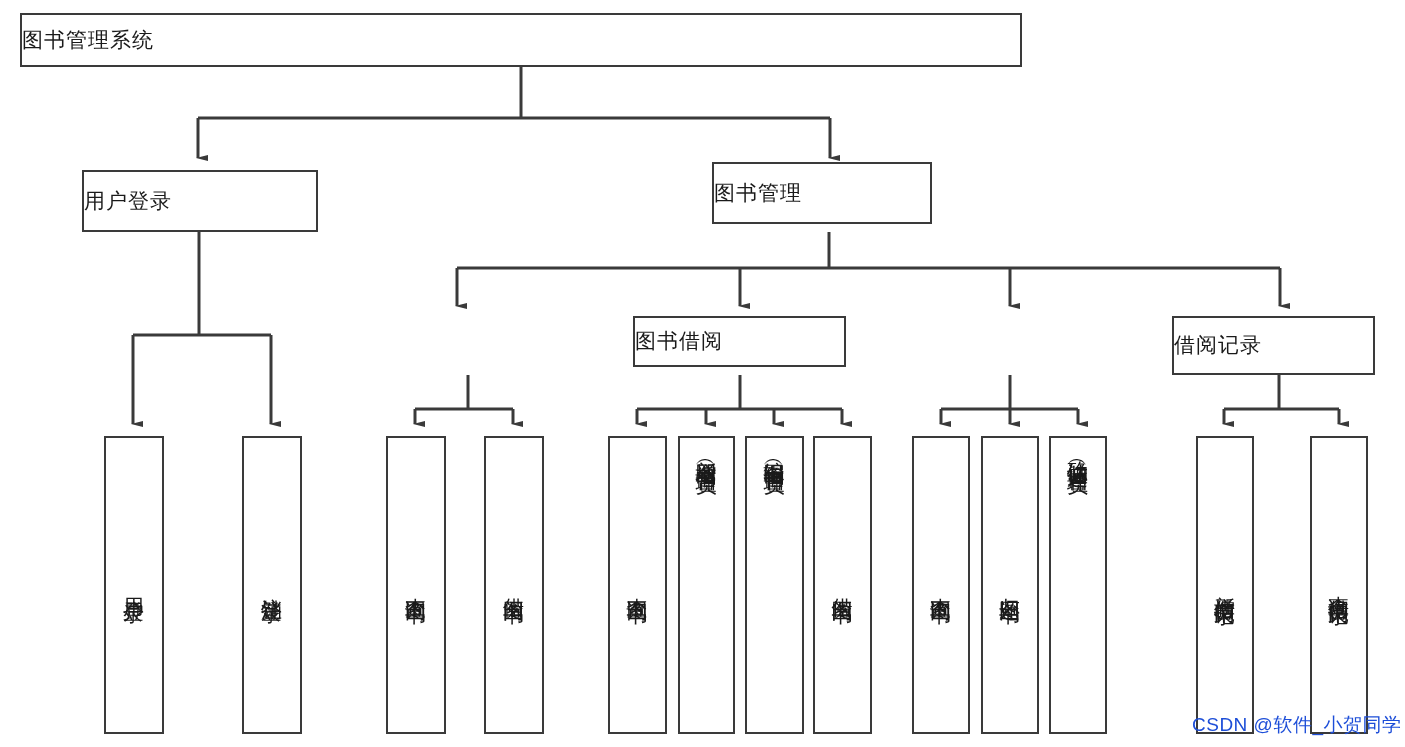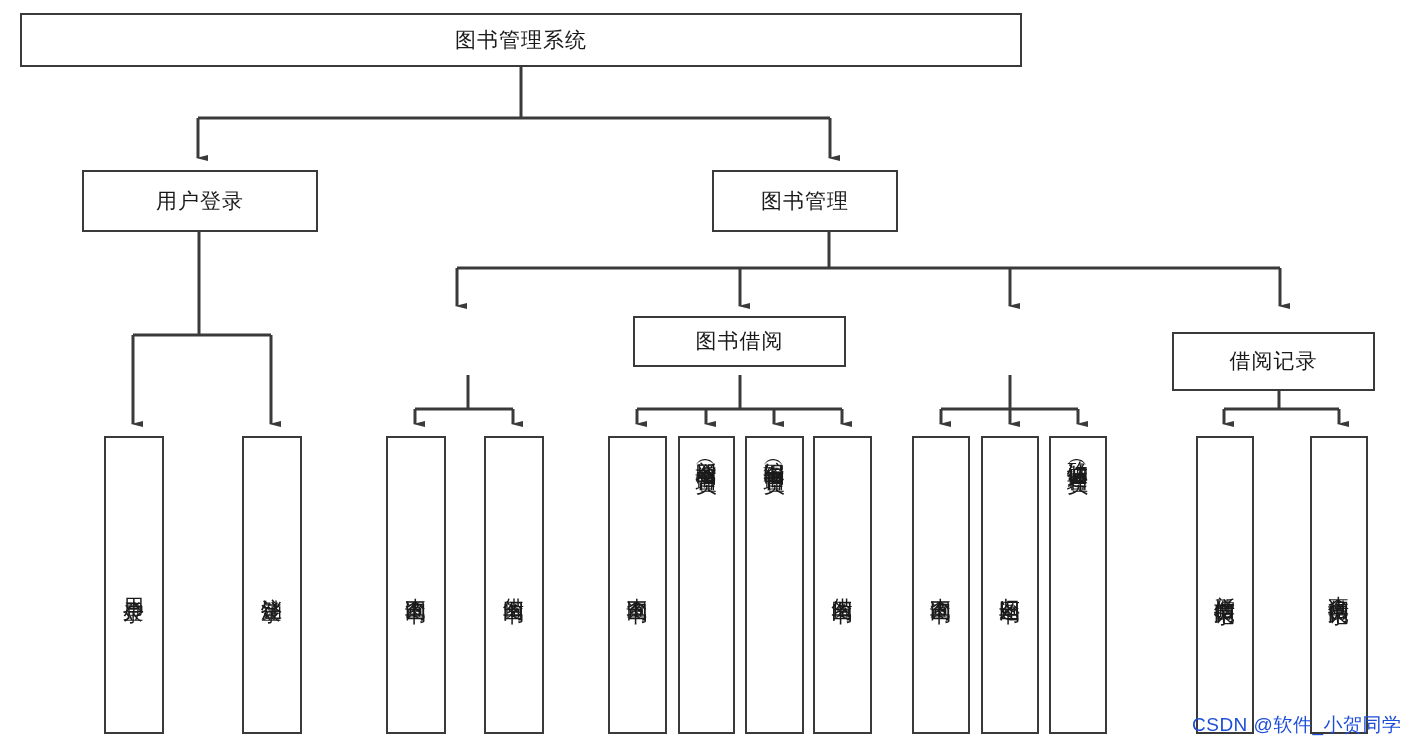--- a/index.html
+++ b/index.html
@@ -13,21 +13,20 @@
   #canvas{position:absolute;left:0;top:0;width:1405px;height:747px;}
   svg.edges{position:absolute;left:0;top:0;width:1405px;height:747px;pointer-events:none;}
 
   .node{
     position:absolute;
     box-sizing:border-box;
     background:#ffffff;
     border:2px solid #3a3a3a;
     display:flex;
     align-items:center;
-    justify-content:center;
     color:#1a1a1a;
   }
   .node .label{
     font-size:21px;
     line-height:1.25;
     letter-spacing:1px;
     white-space:nowrap;
     color:#1a1a1a;
   }
   .node.leaf .label{
@@ -111,28 +110,28 @@
     </g>
   </svg>
 
   <div class="node root" style="left:20px;top:13px;width:1002px;height:54px;">
     <span class="label">图书管理系统</span>
   </div>
 
   <div class="node" style="left:82px;top:170px;width:236px;height:62px;">
     <span class="label">用户登录</span>
   </div>
-  <div class="node" style="left:712px;top:170px;width:186px;height:62px;">
+  <div class="node" style="left:712px;top:162px;width:220px;height:62px;">
     <span class="label">图书管理</span>
   </div>
 
   <div class="node" style="left:633px;top:316px;width:213px;height:51px;">
     <span class="label">图书借阅</span>
   </div>
-  <div class="node" style="left:1172px;top:332px;width:203px;height:59px;">
+  <div class="node" style="left:1172px;top:316px;width:203px;height:59px;">
     <span class="label">借阅记录</span>
   </div>
 
   <div class="node leaf mid" style="left:104px;top:436px;width:60px;height:298px;">
     <span class="label">用户登录</span>
   </div>
   <div class="node leaf mid" style="left:242px;top:436px;width:60px;height:298px;">
     <span class="label">注销登录</span>
   </div>
 

